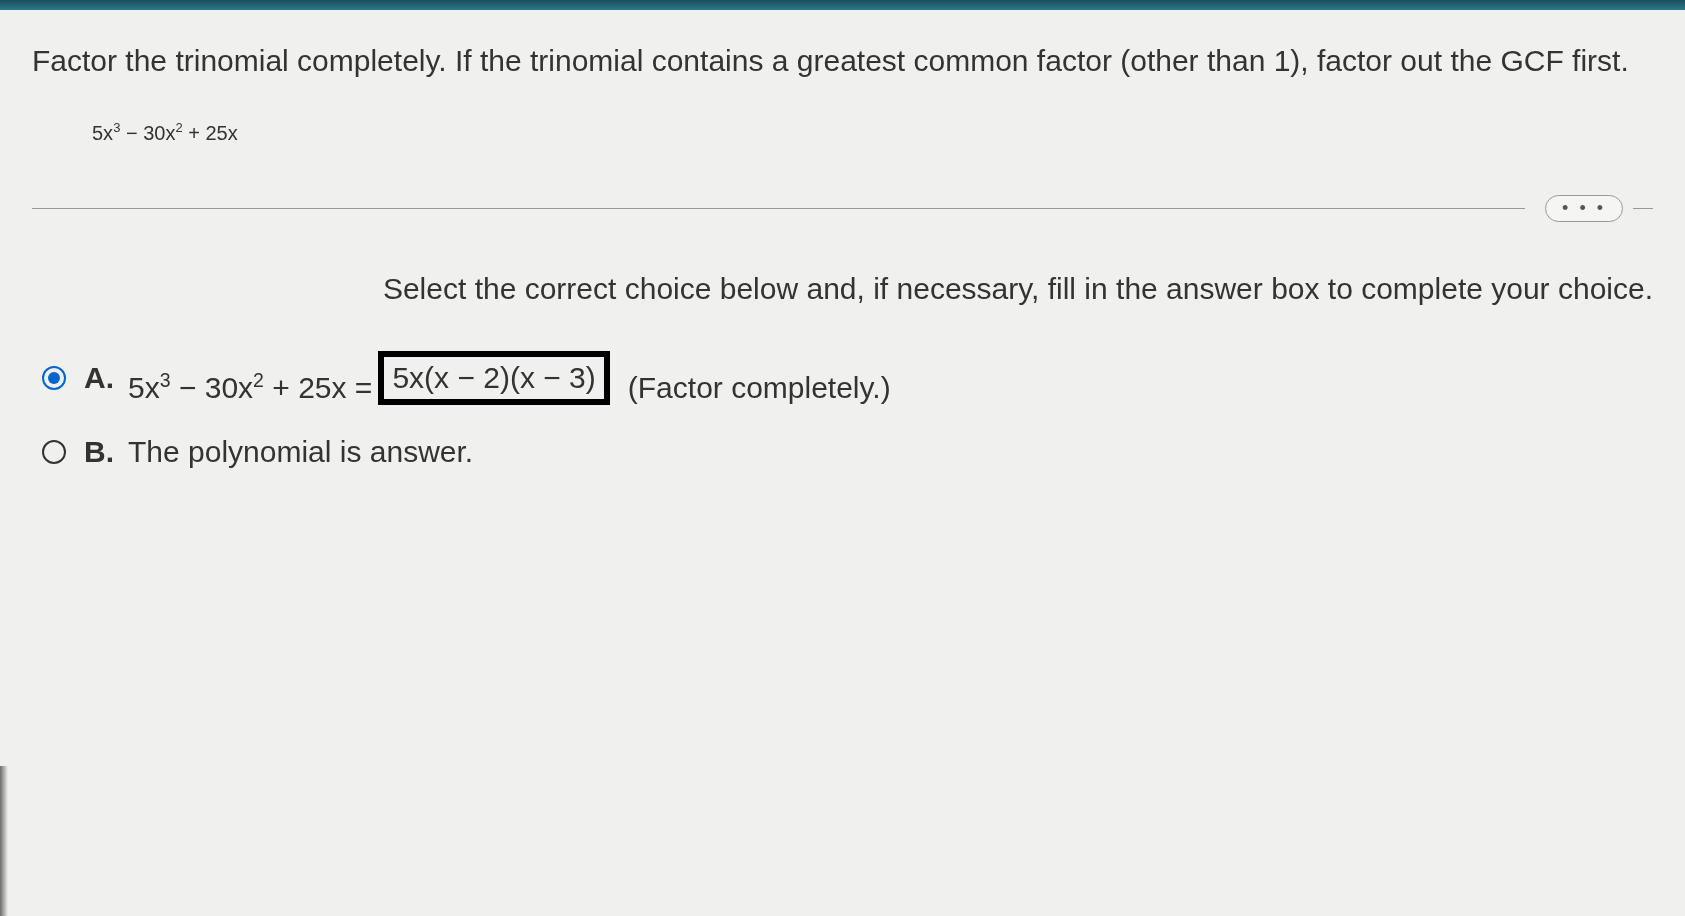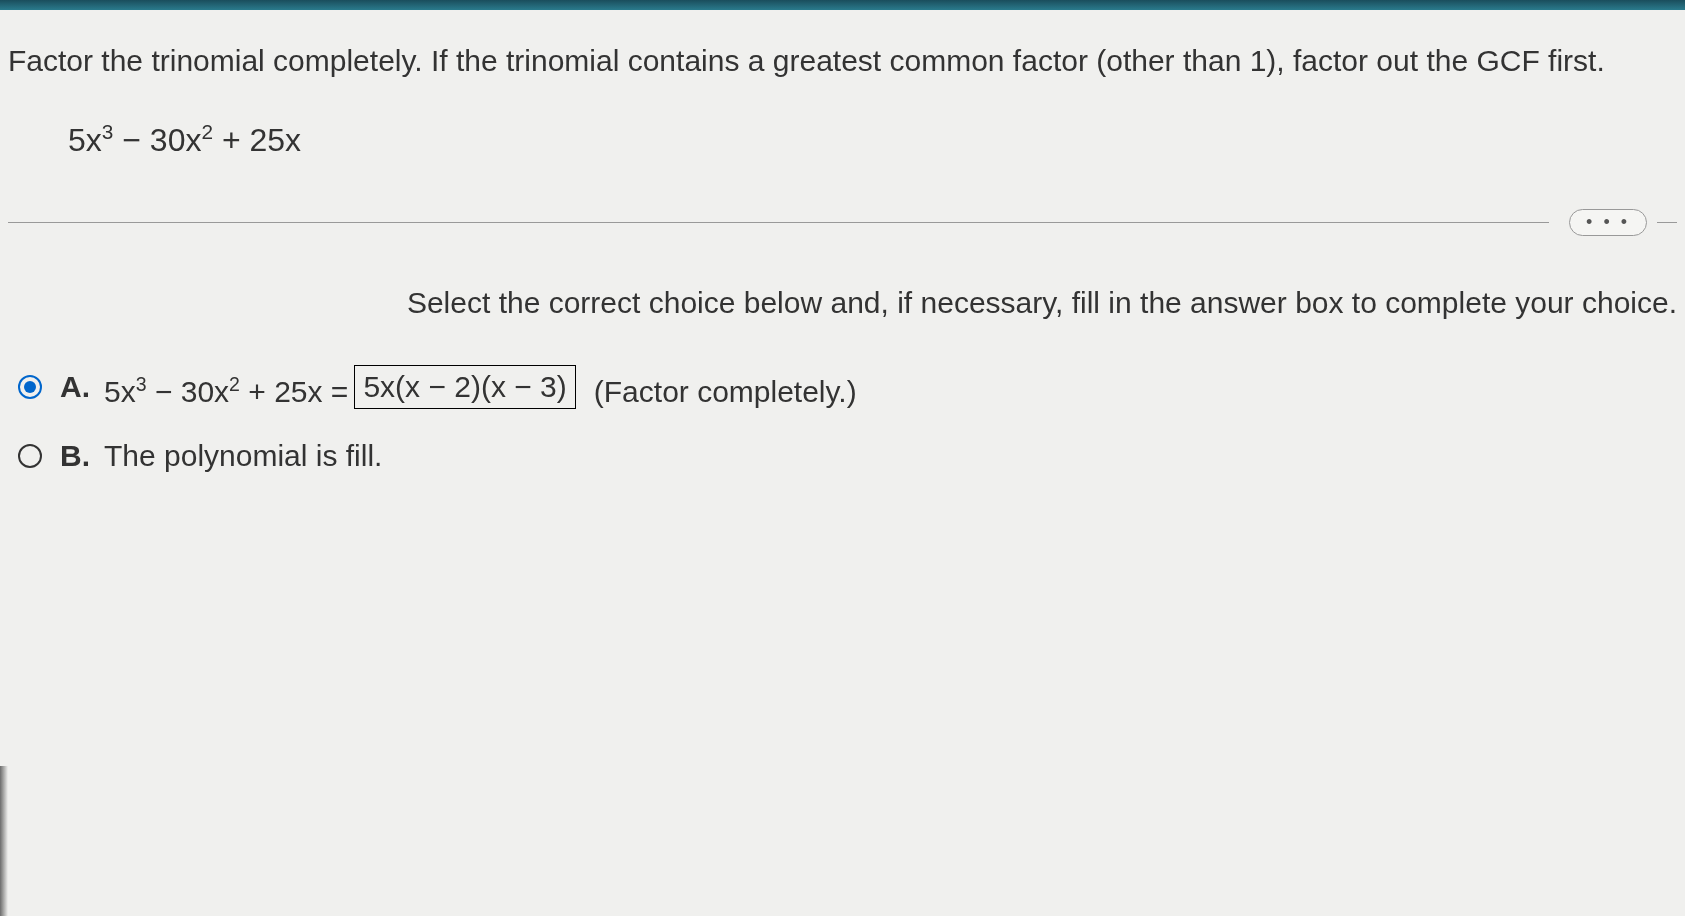--- a/index.html
+++ b/index.html
@@ -10,32 +10,32 @@
       height: 916px;
       position: relative;
       overflow: hidden;
     }
     .top-bar {
       width: 100%;
       height: 10px;
       background: linear-gradient(to bottom, #1a4d5c, #2a7a8c);
     }
     .content {
-      padding: 30px 8px;
+      padding: 30px 32px;
       color: #333;
       font-size: 30px;
     }
     .question-text {
       margin-bottom: 40px;
       line-height: 1.4;
     }
     .expression {
       margin-left: 60px;
       margin-bottom: 50px;
-      font-size: 32px;
+      font-size: 20px;
     }
     .divider-row {
       display: flex;
       align-items: center;
       margin-bottom: 50px;
       width: 100%;
     }
     .divider-line {
       flex: 1;
       height: 1px;
@@ -93,21 +93,21 @@
     }
     .choice-label {
       font-weight: bold;
       margin-right: 14px;
     }
     .eq-part {
       display: inline-flex;
       align-items: flex-end;
     }
     .answer-box {
-      border: 1px solid #000000;
+      border: 6px solid #000000;
       padding: 4px 8px;
       margin: 0 6px;
       display: inline-block;
     }
     .hint {
       margin-left: 12px;
     }
     sup { font-size: 0.65em; vertical-align: super; line-height: 0; }
     .screen-edge {
       position: absolute;
@@ -143,18 +143,18 @@
       <span class="eq-part">
         <span id="choice-a-lhs">5x<sup>3</sup> − 30x<sup>2</sup> + 25x =</span>
         <span class="answer-box">5x(x − 2)(x − 3)</span>
         <span class="hint">(Factor completely.)</span>
       </span>
     </div>
 
     <div class="choice-row">
       <div class="radio"></div>
       <span class="choice-label">B.</span>
-      <span>The polynomial is fill.</span>
+      <span>The polynomial is answer.</span>
     </div>
   </div>
 </div>
 
 <div class="screen-edge"></div>
 
 </body></html>

